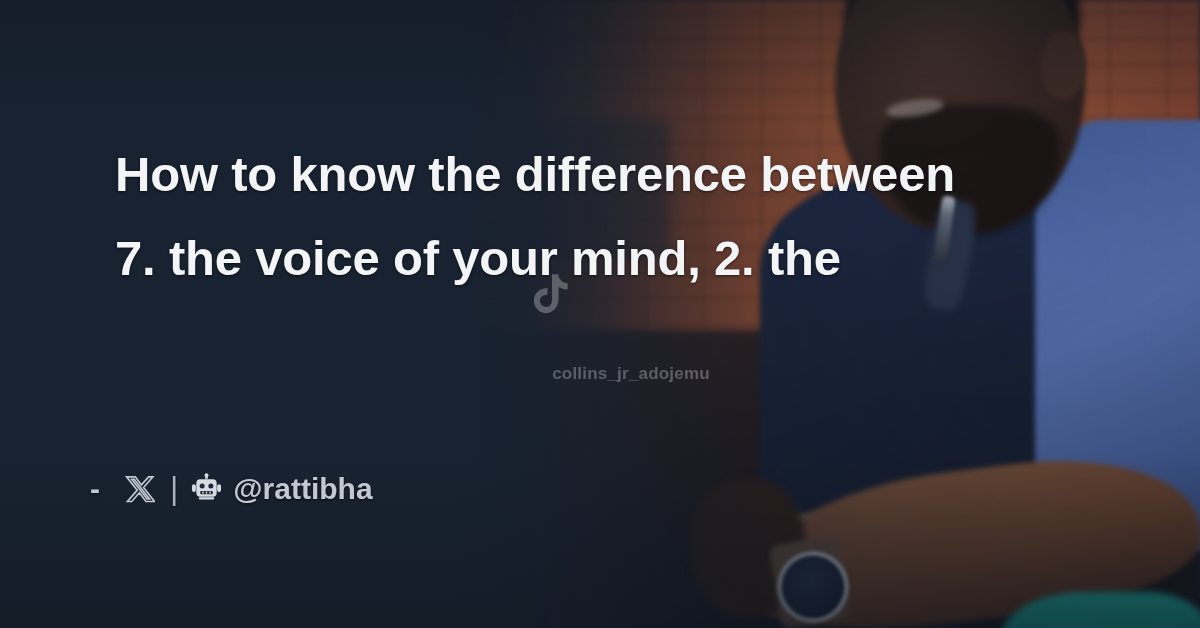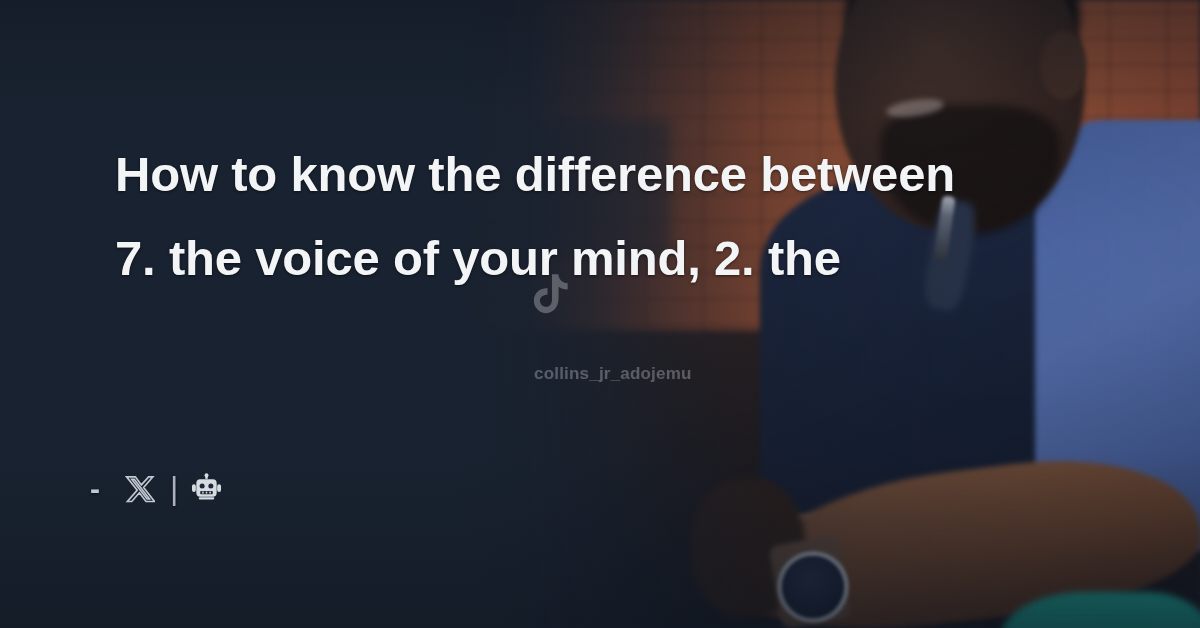--- a/index.html
+++ b/index.html
@@ -279,20 +279,21 @@
   }
   .tiktok-wm .tt-note svg { display: block; }
   .tiktok-wm .tt-user {
     font-size: 17px;
     font-weight: 700;
     color: #e8eaee;
     letter-spacing: .2px;
     margin-top: 42px;
     margin-left: 6px;
     white-space: nowrap;
+    text-align: center;
   }
 
   
   .content {
     position: absolute;
     inset: 0;
     padding: 0 0 0 115px;
     box-sizing: border-box;
   }
 
@@ -413,16 +414,17 @@
           <circle cx="11.5" cy="13.5" r="2.6" fill="#1d2736"></circle>
           <circle cx="20.5" cy="13.5" r="2.6" fill="#1d2736"></circle>
           <rect x="9.5" y="18.5" width="13" height="3.4" rx="1" fill="#1d2736"></rect>
           <rect x="11.5" y="19.2" width="1.6" height="2" fill="#d7dbe2"></rect>
           <rect x="15.2" y="19.2" width="1.6" height="2" fill="#d7dbe2"></rect>
           <rect x="18.9" y="19.2" width="1.6" height="2" fill="#d7dbe2"></rect>
           <rect x="8" y="25" width="16" height="2.4" rx="1.2" fill="#d7dbe2"></rect>
         </svg>
       </span>
 
+      <span class="service">@rattibha</span>
     </div>
 
   </div>
 </div>
 
 </body></html>

